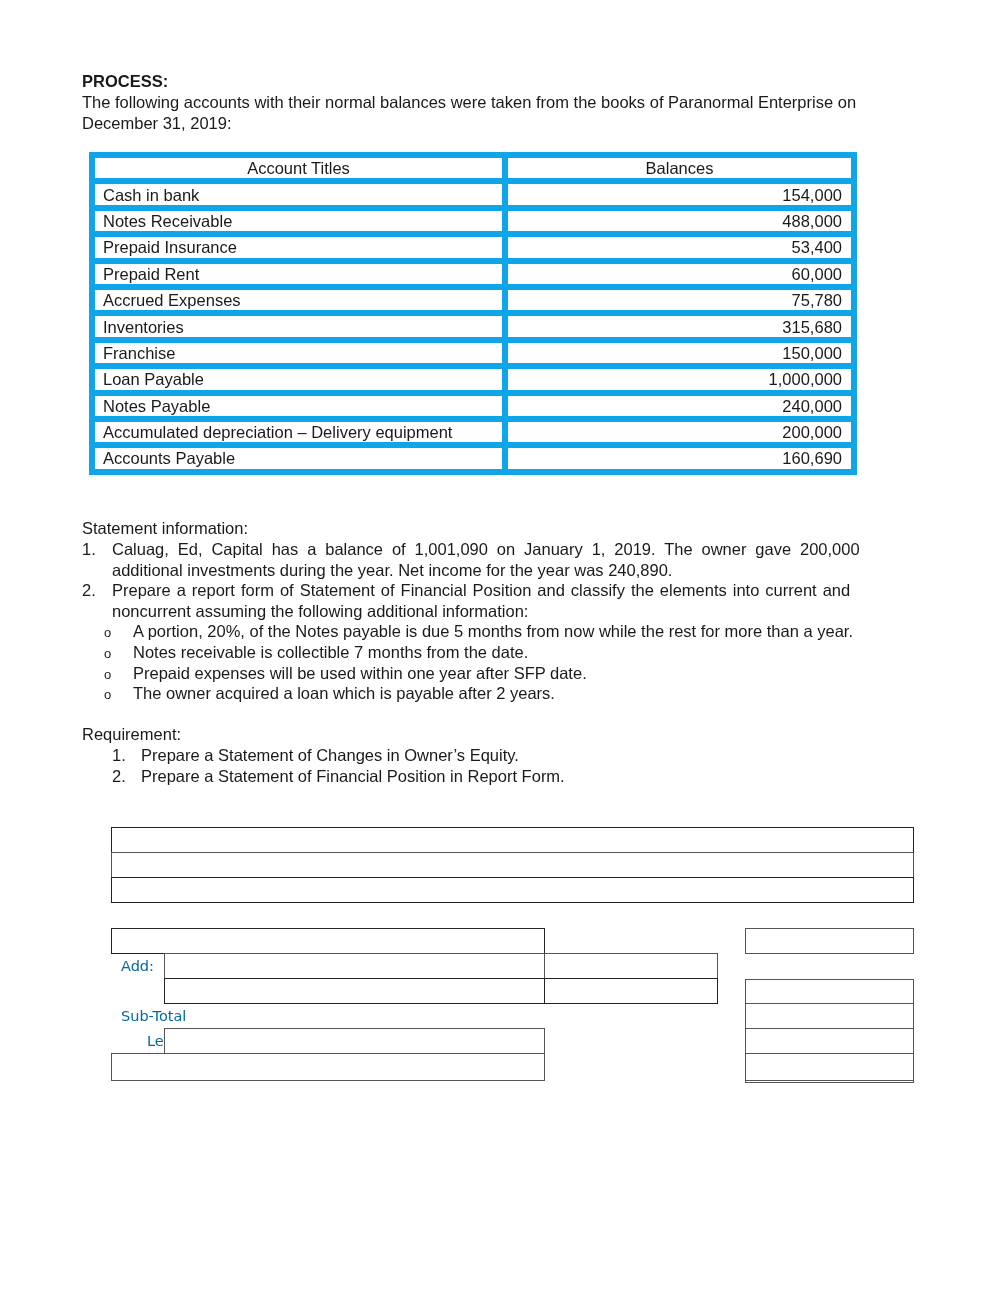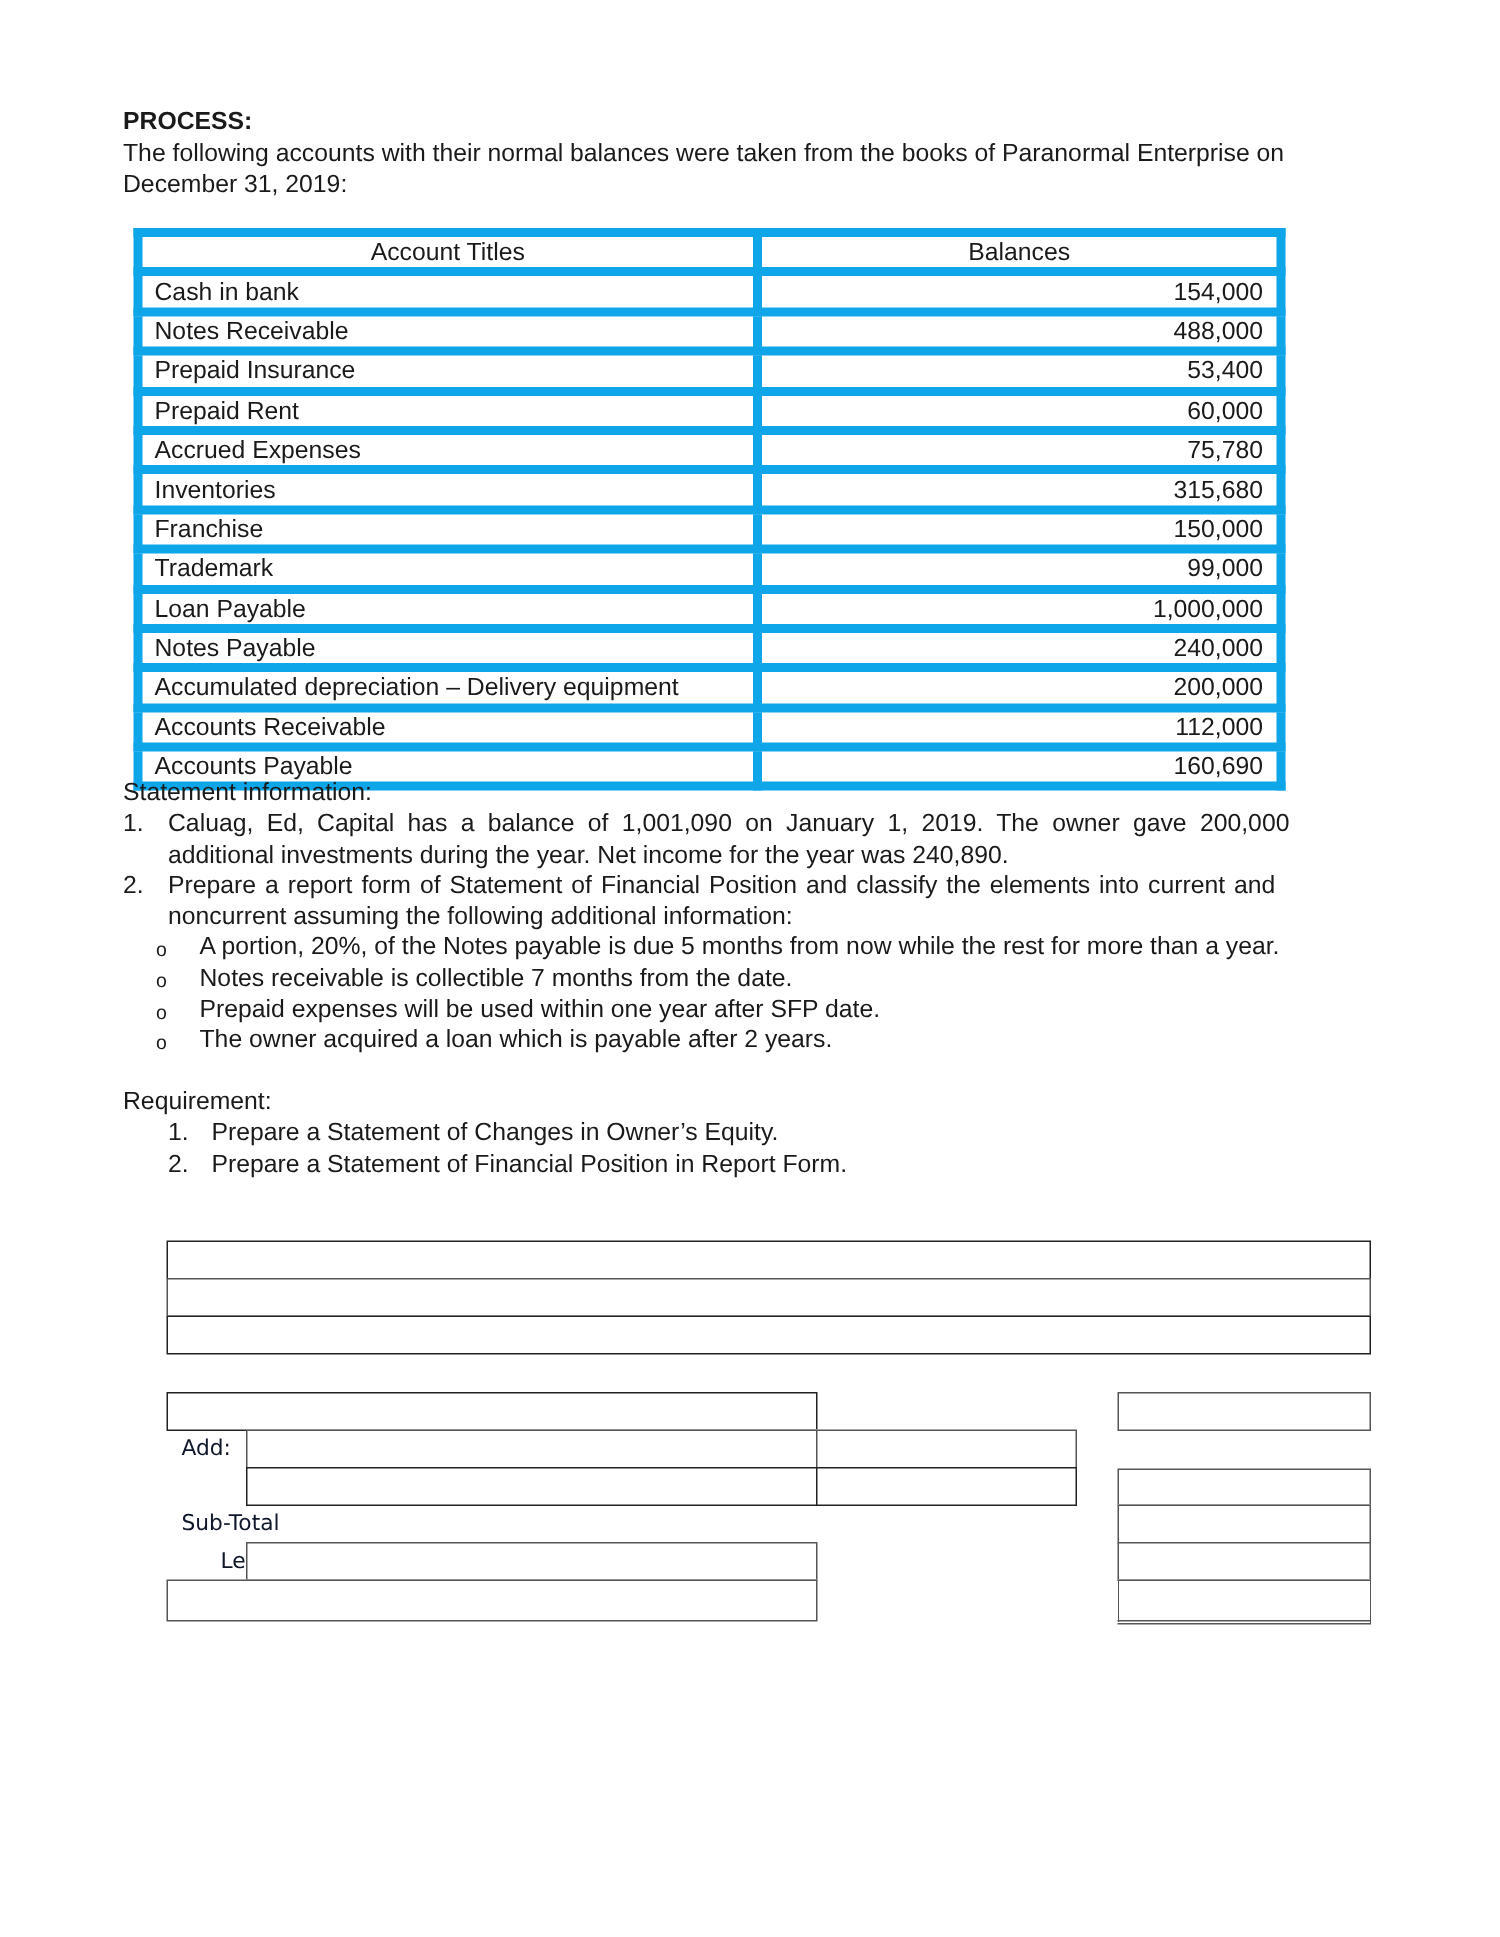--- a/index.html
+++ b/index.html
@@ -17,21 +17,21 @@
   .acct-table th.h1 { width: 391px; }
 
   
   .para { position: absolute; font-size: 16.5px; line-height: 20.6px; }
   .just { text-align: justify; text-align-last: left; }
   .bullet { position: absolute; font-size: 13px; }
 
   
   .box { position: absolute; border: 1px solid #222; box-sizing: border-box; background: #fff; }
   .box.grey { border-color: #555; }
-  .label-c { position: absolute; font-family: "DejaVu Sans", sans-serif; font-size: 14.5px; color: #0f172a; text-align: right; }
+  .label-c { position: absolute; font-family: "DejaVu Sans", sans-serif; font-size: 14.5px; color: #0369a1; text-align: right; }
   .dbl { border-bottom: 3px double #222; }
 </style>
 </head>
 <body>
 
 <div class="abs t bold" style="left:82px; top:71px;">PROCESS:</div>
 <div class="abs t" style="left:82px; top:92px;">The following accounts with their normal balances were taken from the books of Paranormal Enterprise on</div>
 <div class="abs t" style="left:82px; top:113px;">December 31, 2019:</div>
 
 <table class="acct-table">
@@ -64,38 +64,30 @@
       </tr>
     <tr>
         <td class="title">Inventories</td>
         <td class="bal">315,680</td>
       </tr>
     <tr>
         <td class="title">Franchise</td>
         <td class="bal">150,000</td>
       </tr>
     <tr>
-        <td class="title">Trademark</td>
-        <td class="bal">99,000</td>
-      </tr>
-    <tr>
         <td class="title">Loan Payable</td>
         <td class="bal">1,000,000</td>
       </tr>
     <tr>
         <td class="title">Notes Payable</td>
         <td class="bal">240,000</td>
       </tr>
     <tr>
         <td class="title">Accumulated depreciation – Delivery equipment</td>
         <td class="bal">200,000</td>
-      </tr>
-    <tr>
-        <td class="title">Accounts Receivable</td>
-        <td class="bal">112,000</td>
       </tr>
     <tr>
         <td class="title">Accounts Payable</td>
         <td class="bal">160,690</td>
       </tr>
   </tbody>
 </table>
 
 <div class="abs t" style="left:82px; top:518px;">Statement information:</div>
 

